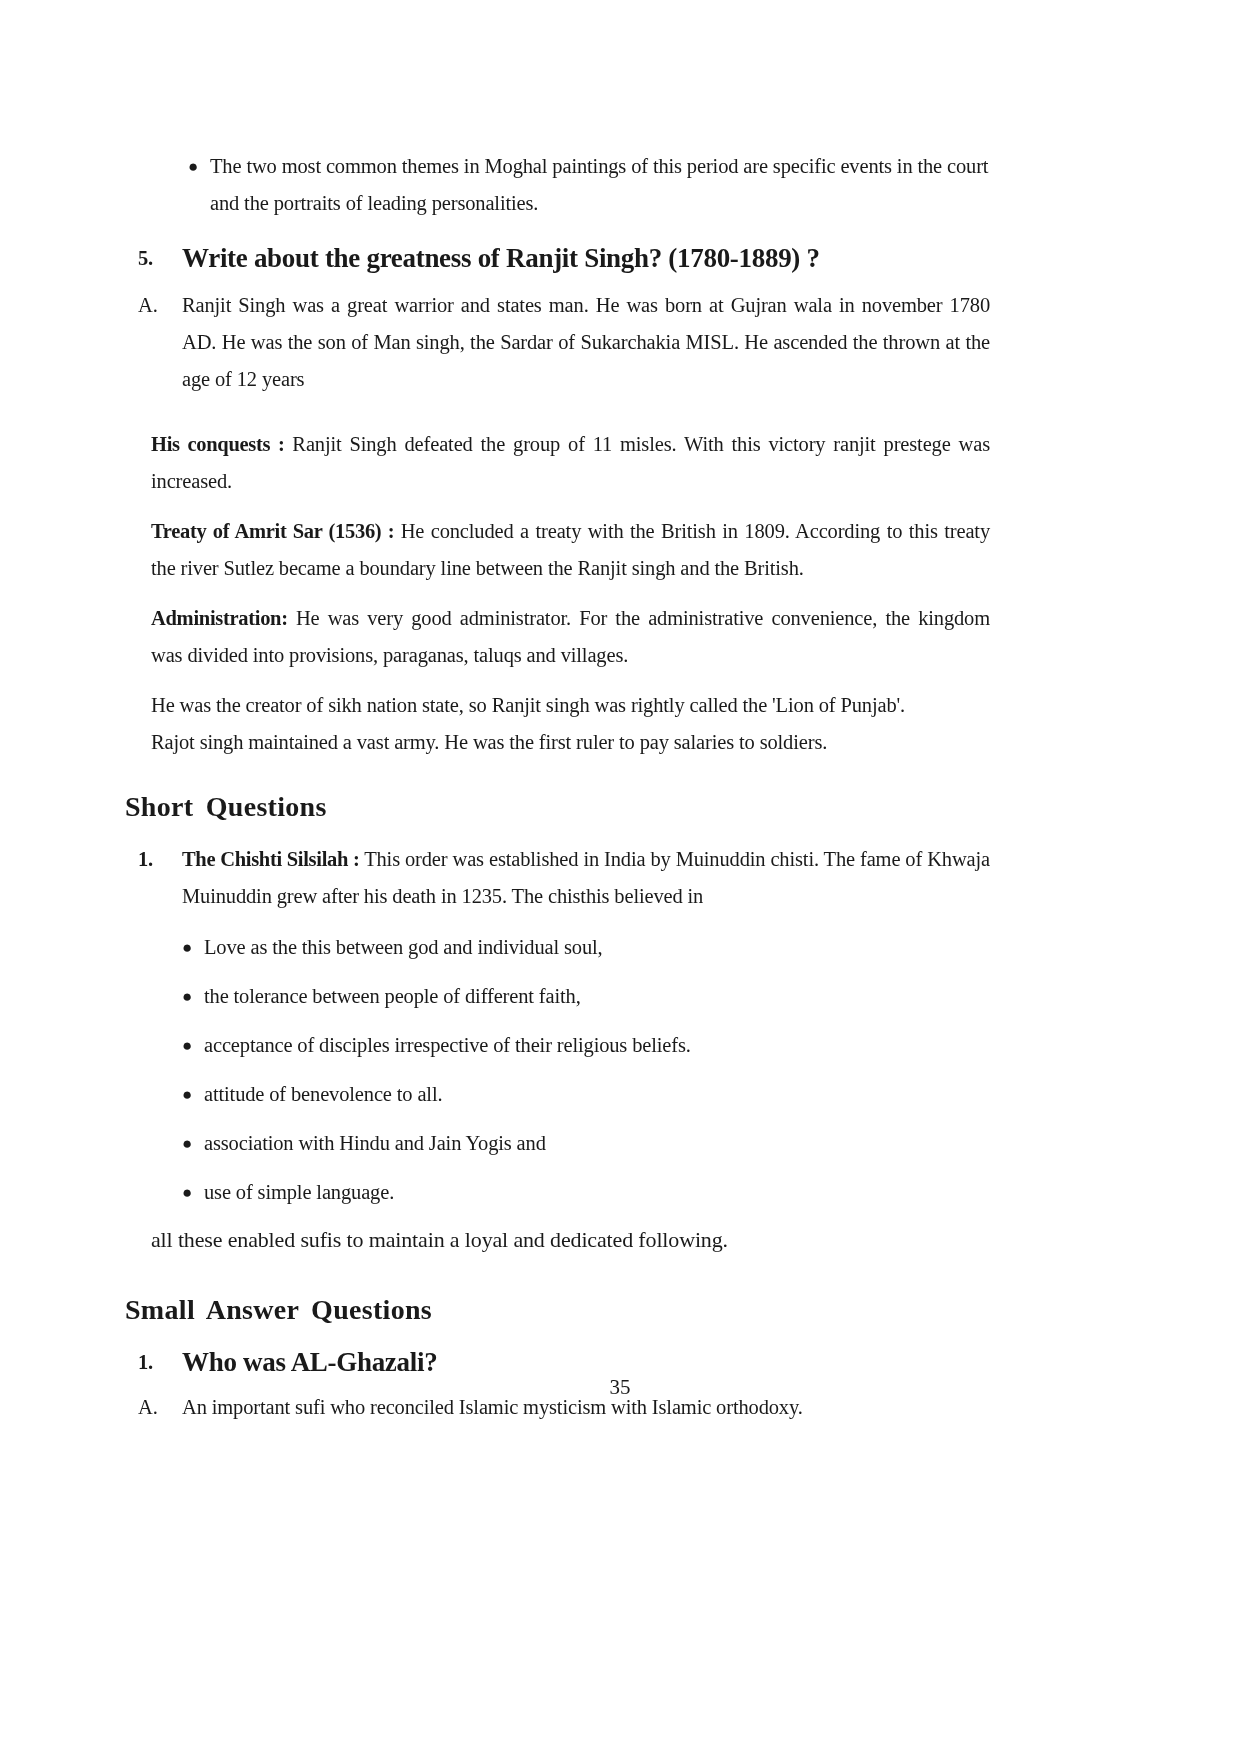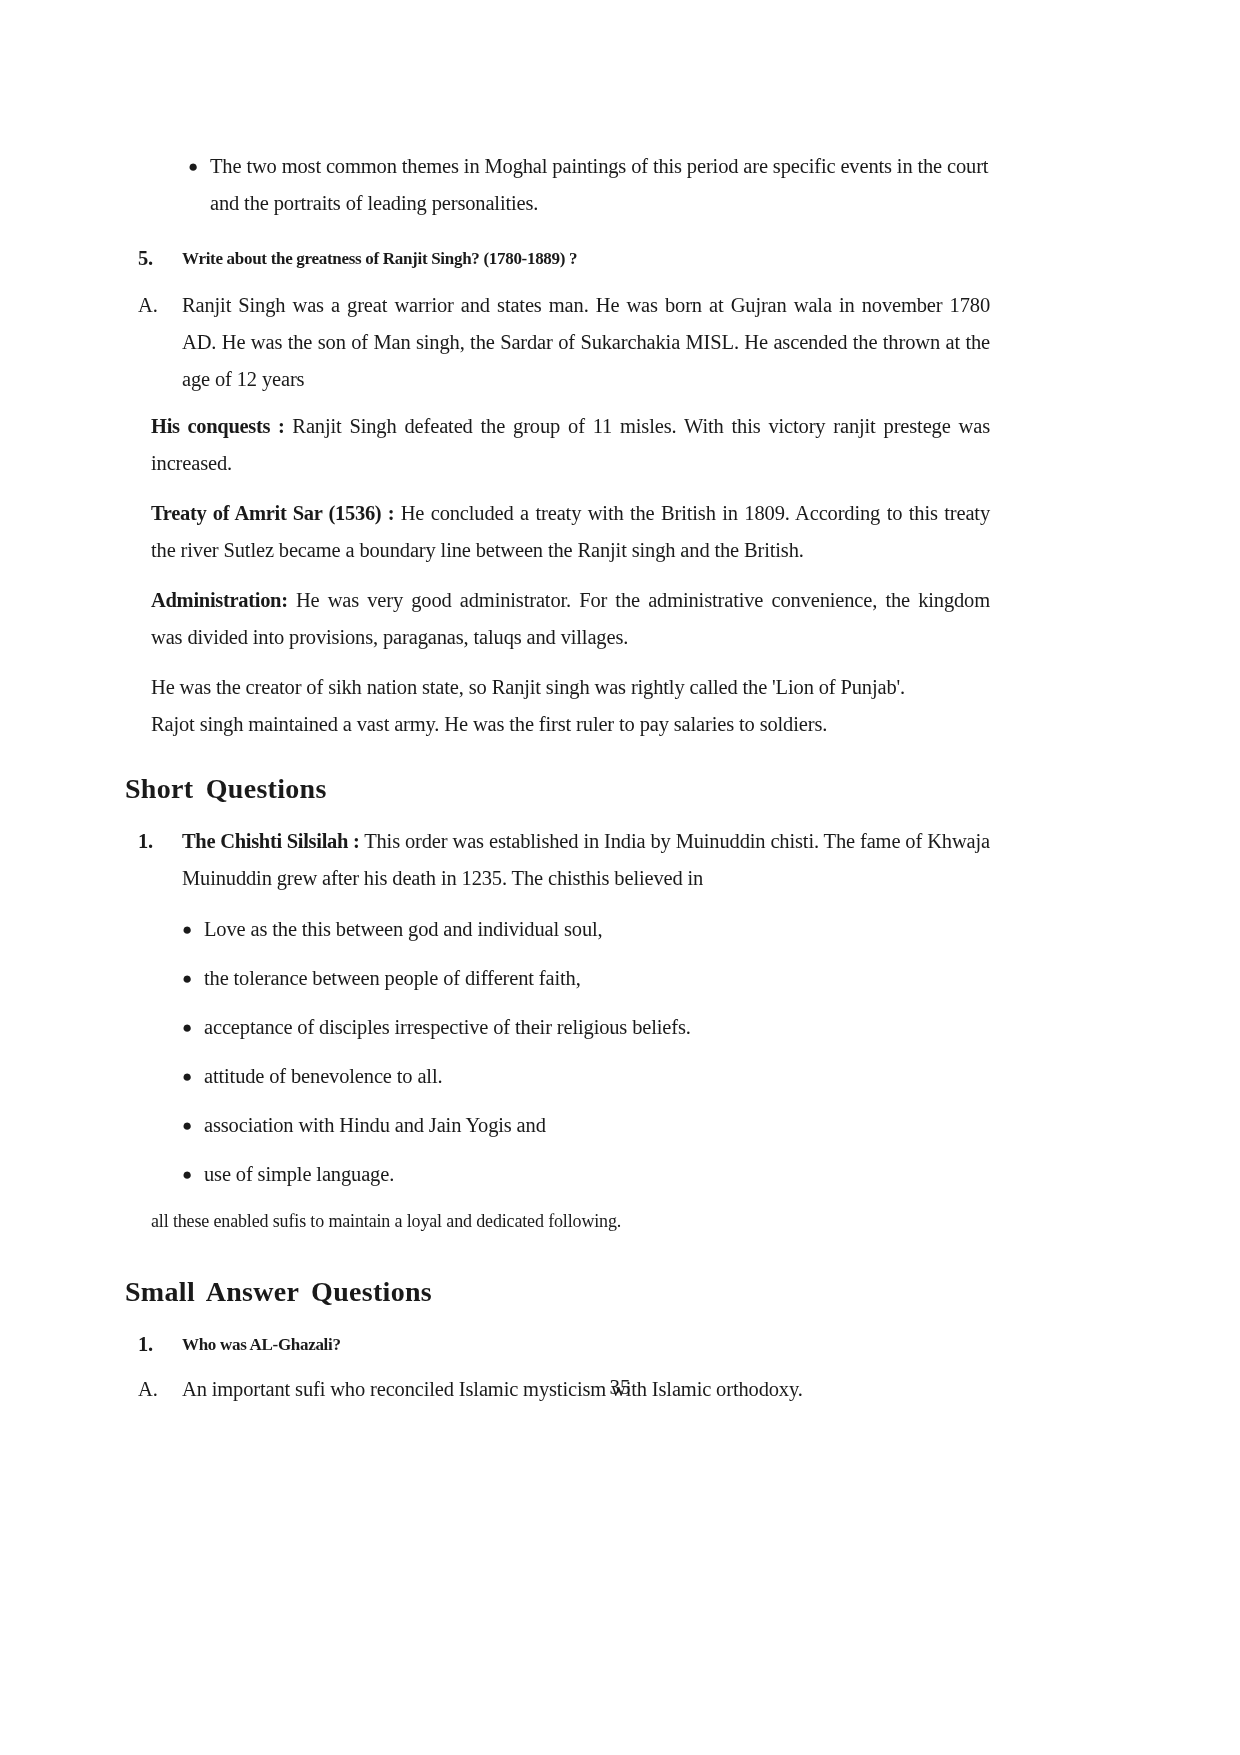--- a/index.html
+++ b/index.html
@@ -70,21 +70,21 @@
   .q-num {
     flex: 0 0 auto;
     width: 44px;
     font-size: 20.5px;
     line-height: 37px;
     font-weight: bold;
     letter-spacing: -0.2px;
   }
   .q-text {
     flex: 1 1 auto;
-    font-size: 17px;
+    font-size: 27px;
     line-height: 37px;
     font-weight: bold;
     letter-spacing: -0.3px;
   }
 
   
   .a-row {
     display: flex;
     align-items: flex-start;
     margin: 0 0 4px 0;
@@ -121,21 +121,21 @@
     word-spacing: 5px;
     font-family: Liberation Serif, serif;
   }
 
   
   .sub-indent { margin-left: 44px; }
 
   .lead { font-weight: bold; letter-spacing: -0.3px; }
 
   .trailing-note {
-    font-size: 18px;
+    font-size: 22px;
     line-height: 37px;
     margin: 10px 0 16px 44px;
     letter-spacing: -0.15px;
   }
 
   .page-number {
     position: absolute;
     left: 0;
     right: 0;
     top: 1375px;
@@ -159,21 +159,21 @@
     <div class="q-row" style="margin-top:18px;">
       <span class="q-num">5.</span>
       <span class="q-text">Write about the greatness of Ranjit Singh? (1780-1889) ?</span>
     </div>
 
     <div class="a-row" style="margin-top:10px; margin-left:31px;">
       <span class="a-mark">A.</span>
       <span class="a-body">Ranjit Singh was a great warrior and states man.  He was born at Gujran wala in november 1780 AD.  He was the son of Man singh, the Sardar of Sukarchakia MISL.  He ascended the thrown at the age of 12 years</span>
     </div>
 
-    <div class="indent-body" style="margin-top:10px;">
+    <div class="indent-body" style="margin-top:28px;">
       <p class="para">
         <span class="lead">His conquests :</span><span> Ranjit Singh defeated the group of 11 misles.  With this victory ranjit prestege was increased.</span>
       </p>
       <p class="para">
         <span class="lead">Treaty of Amrit Sar (1536) :</span><span> He concluded a treaty with the British in 1809.  According to this treaty the river Sutlez became a boundary line between the Ranjit singh and the British.</span>
       </p>
       <p class="para">
         <span class="lead">Administration:</span><span> He was very good administrator.  For the administrative convenience, the kingdom was divided into provisions, paraganas, taluqs and villages.</span>
       </p>
       <p class="para last">

